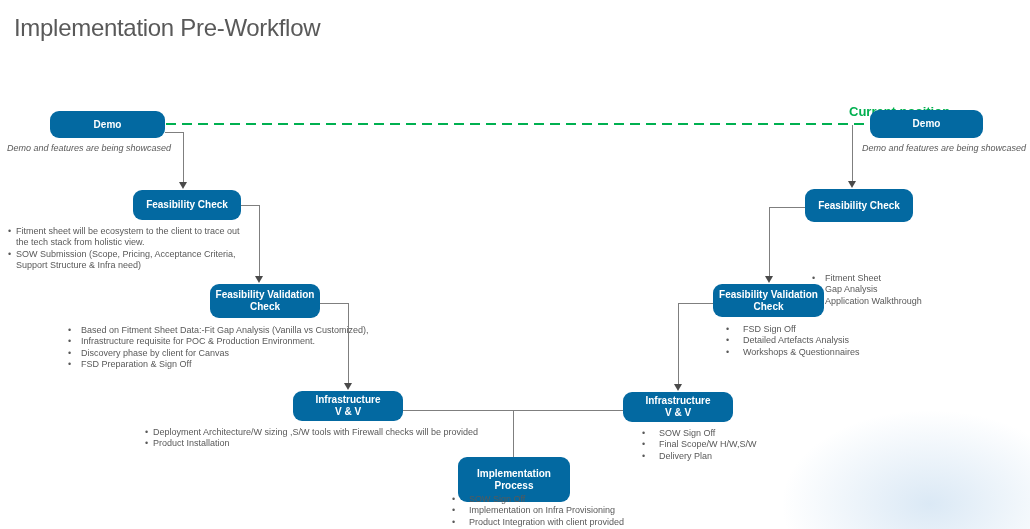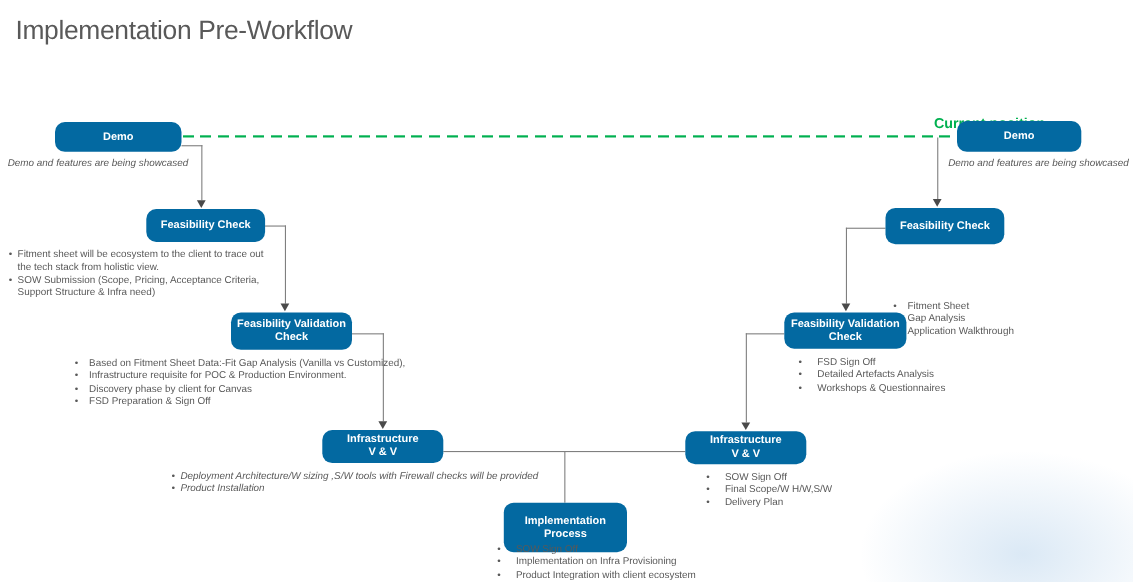--- a/index.html
+++ b/index.html
@@ -104,33 +104,33 @@
       <li>Based on Fitment Sheet Data:-Fit Gap Analysis (Vanilla vs Customized),</li>
       <li>Infrastructure requisite for POC &amp; Production Environment.</li>
       <li>Discovery phase by client for Canvas</li>
       <li>FSD Preparation &amp; Sign Off</li>
     </ul>
 
   <div class="node" style="left:293px;top:391px;width:110px;height:30px;">
     <span>Infrastructure</span>
     <span>V &amp; V</span>
   </div>
-  <ul class="bullets tight nowrap" style="left:156px;top:427px;font-style:italic;">
+  <ul class="bullets tight nowrap" style="left:145px;top:427px;">
       <li>Deployment Architecture/W sizing ,S/W tools with Firewall checks will be provided</li>
       <li>Product Installation</li>
     </ul>
 
   <div class="node" style="left:458px;top:457px;width:112px;height:45px;">
     <span>Implementation</span>
     <span>Process</span>
   </div>
   <ul class="bullets wide nowrap" style="left:452px;top:494px;">
       <li>SOW Sign Off</li>
       <li>Implementation on Infra Provisioning</li>
-      <li>Product Integration with client ecosystem</li>
+      <li>Product Integration with client provided</li>
     </ul>
 
   <div class="node" style="left:870px;top:110px;width:113px;height:28px;">
     <span>Demo</span>
   </div>
   <div class="note" style="left:862px;top:143px;">Demo and features are being showcased</div>
 
   <div class="node" style="left:805px;top:189px;width:108px;height:33px;">
     <span>Feasibility Check</span>
   </div>

